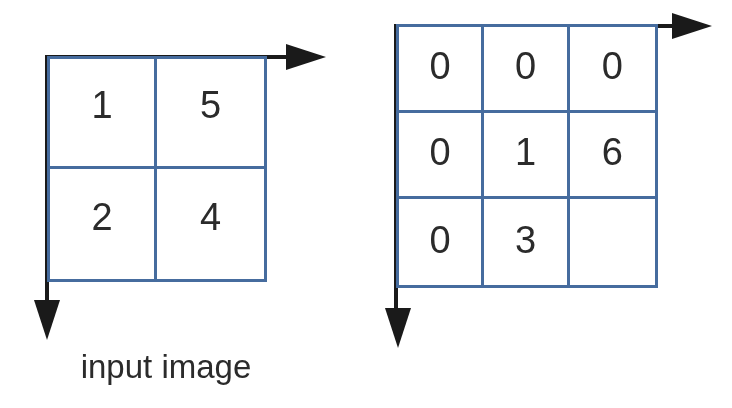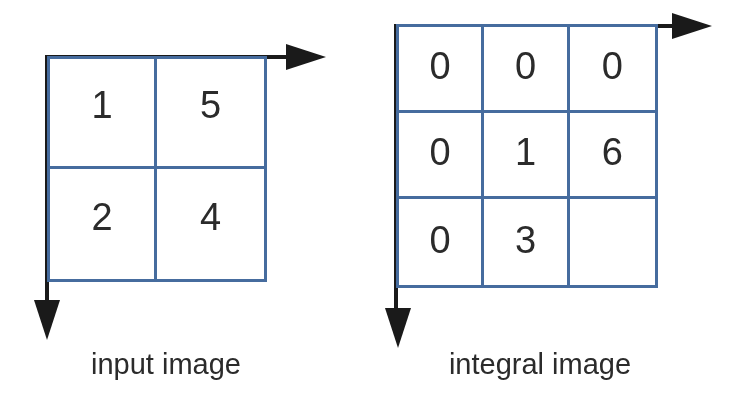--- a/index.html
+++ b/index.html
@@ -63,21 +63,21 @@
   #input-y-line    { left: 45px;  top: 55px;  width: 4px;   height: 247px; }
   #input-y-head    { left: 34px;  top: 300px; }
   #integral-x-line { left: 394px; top: 24px;  width: 279px; height: 4px; }
   #integral-x-head { left: 672px; top: 13px; }
   #integral-y-line { left: 394px; top: 24px;  width: 4px;   height: 286px; }
   #integral-y-head { left: 385px; top: 308px; }
   
   .caption {
     position: absolute;
     top: 348px;
-    font-size: 29px;
+    font-size: 33px;
     color: var(--text);
     text-align: center;
     white-space: nowrap;
   }
   #caption-input    { left: 40px;  width: 252px; }
   #caption-integral { left: 390px; width: 300px; }
 </style>
 </head>
 <body>
 
@@ -102,15 +102,14 @@
   <div class="grid grid-3" id="grid-integral">
       <div class="cell">0</div>
       <div class="cell">0</div>
       <div class="cell">0</div>
       <div class="cell">0</div>
       <div class="cell">1</div>
       <div class="cell">6</div>
       <div class="cell">0</div>
       <div class="cell">3</div>
     </div>
-  <div class="caption" id="caption-integral">integral image</div>
 
 </div>
 
 </body></html>

